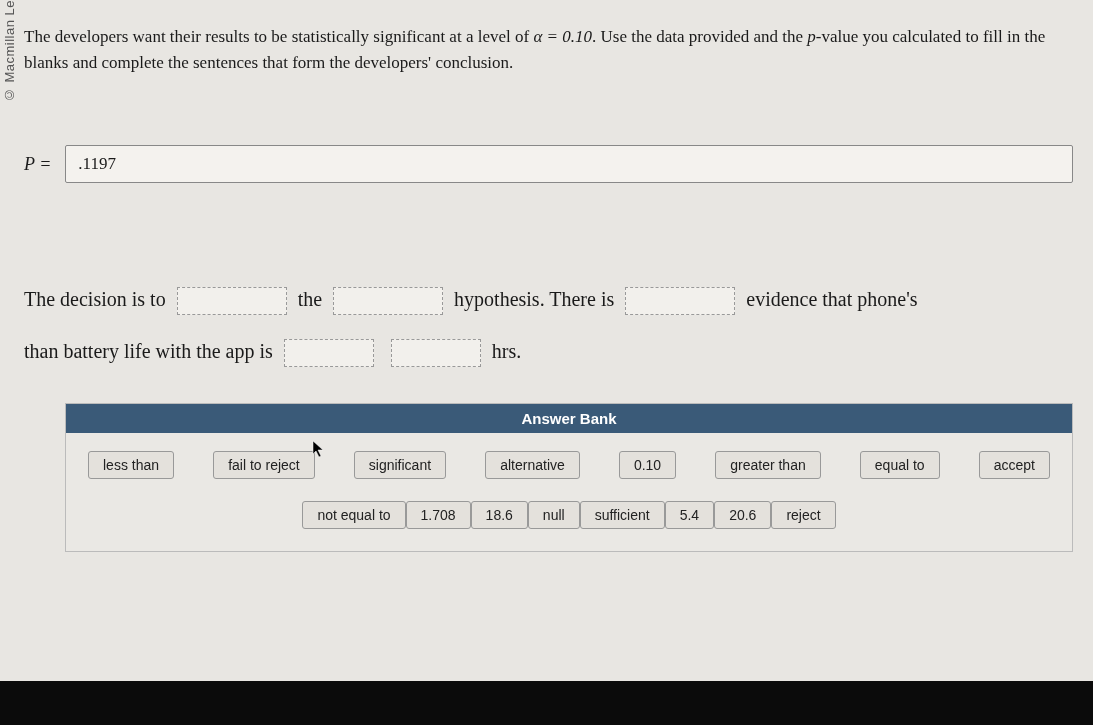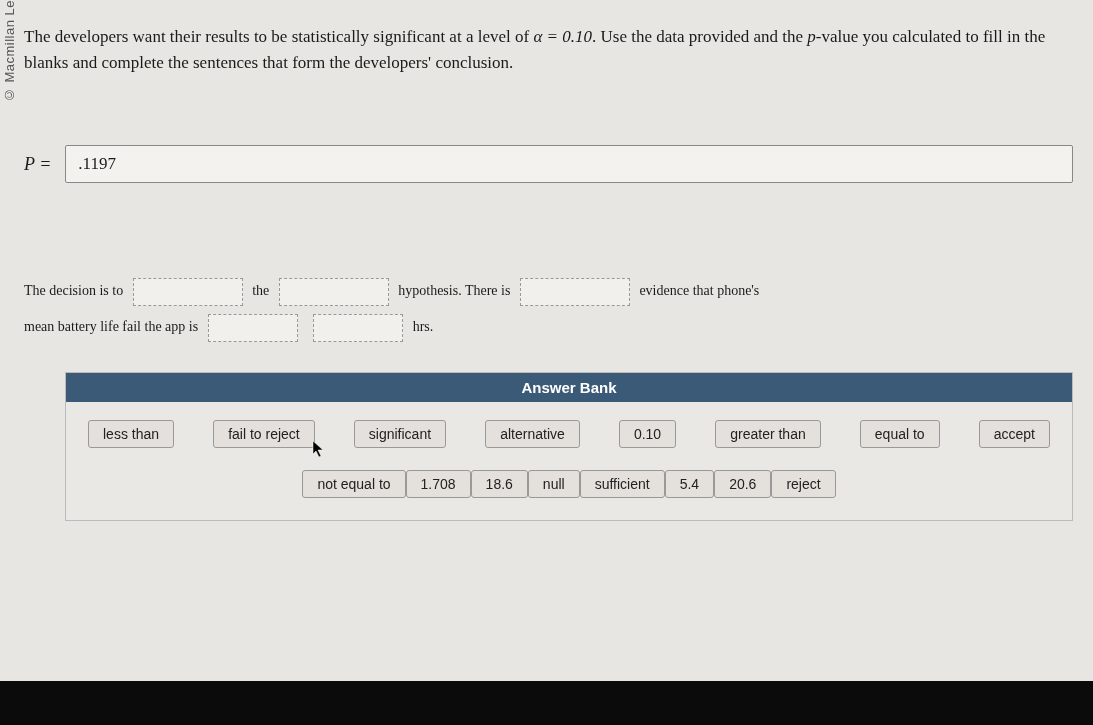--- a/index.html
+++ b/index.html
@@ -55,21 +55,21 @@
       border: 1px solid #888;
       background: #f4f2ee;
       height: 38px;
       padding: 8px 12px;
       font-size: 17px;
       font-family: Georgia, serif;
       color: #1a1a1a;
       border-radius: 2px;
     }
     .sentence {
-      font-size: 14px;
+      font-size: 20px;
       line-height: 2.6;
       color: #1a1a1a;
       margin-bottom: 26px;
     }
     .blank {
       display: inline-block;
       min-width: 110px;
       height: 28px;
       border: 1px dashed #999;
       background: #f2f0ec;
@@ -152,21 +152,21 @@
 
   <div class="sentence">
     <span>The decision is to</span>
     <span class="blank"></span>
     <span>the</span>
     <span class="blank"></span>
     <span>hypothesis. There is</span>
     <span class="blank"></span>
     <span>evidence that phone's</span>
     <br>
-    <span>mean battery life fail the app is</span>
+    <span>than battery life with the app is</span>
     <span class="blank small"></span>
     <span class="blank small"></span>
     <span>hrs.</span>
   </div>
 
   <div class="answer-bank-container">
     <div class="answer-bank-header">Answer Bank</div>
     <div class="answer-bank-body">
       <div class="bank-row">
         <span class="bank-item">less than</span>

